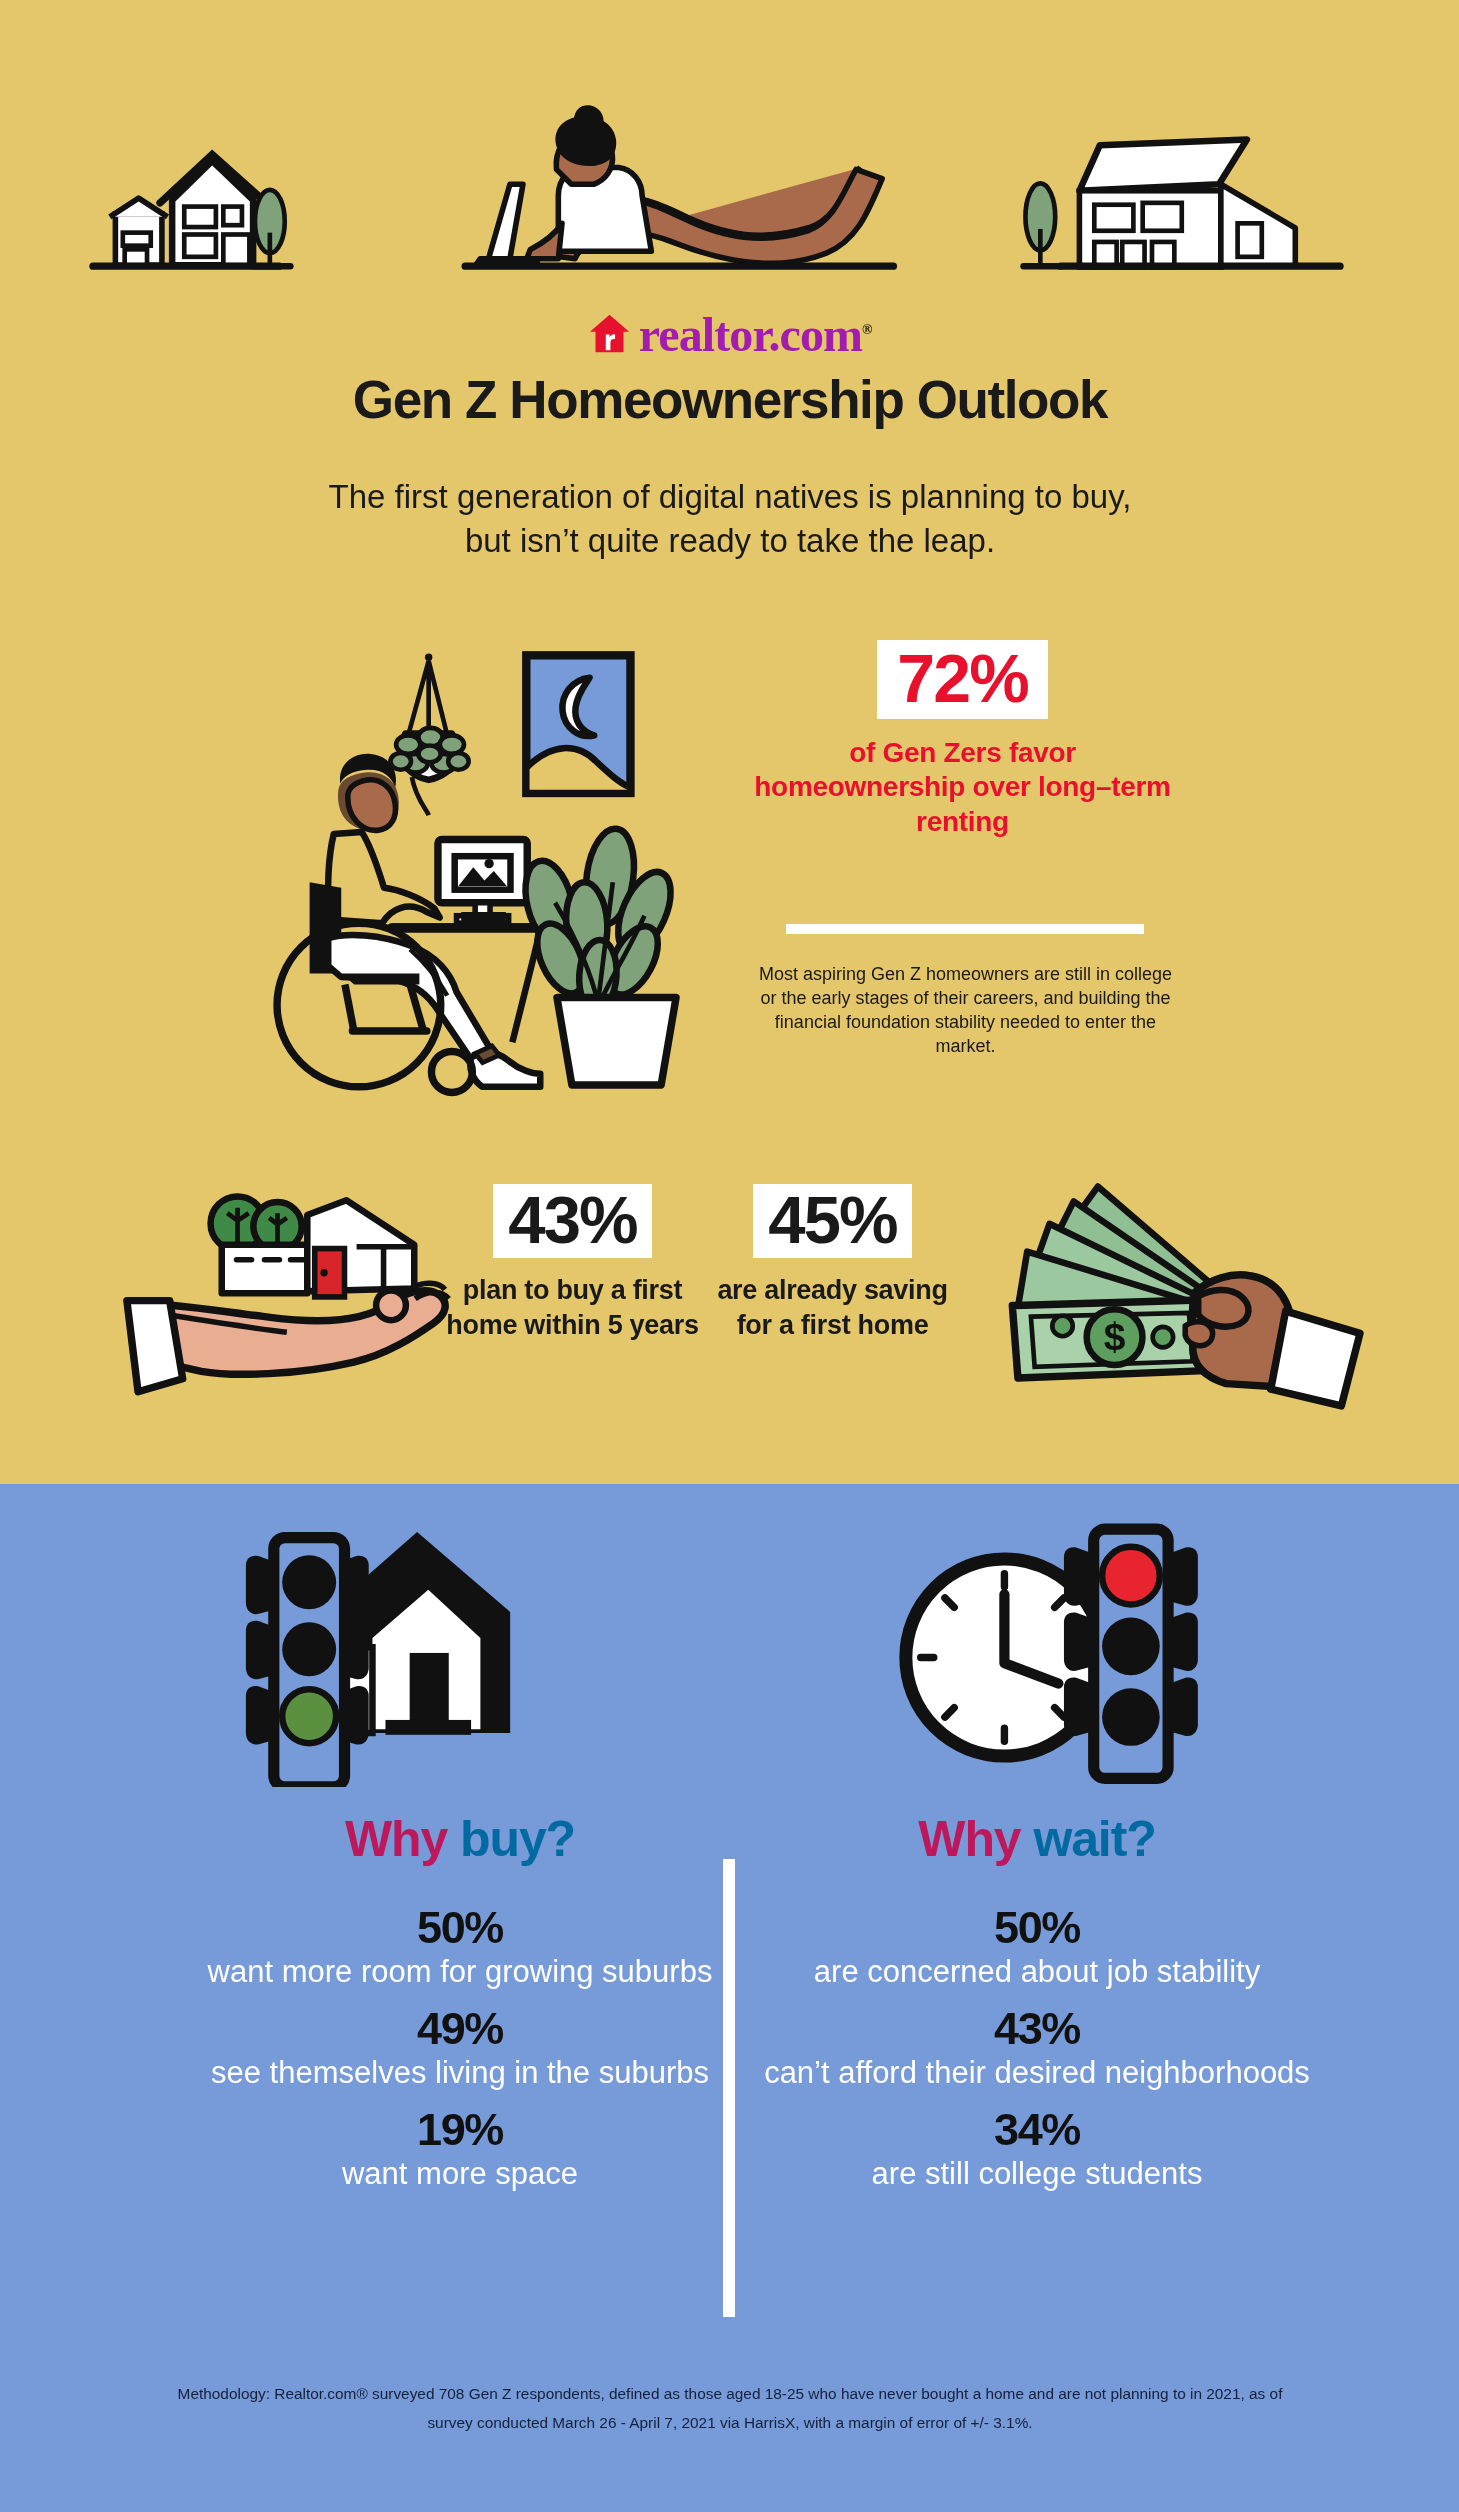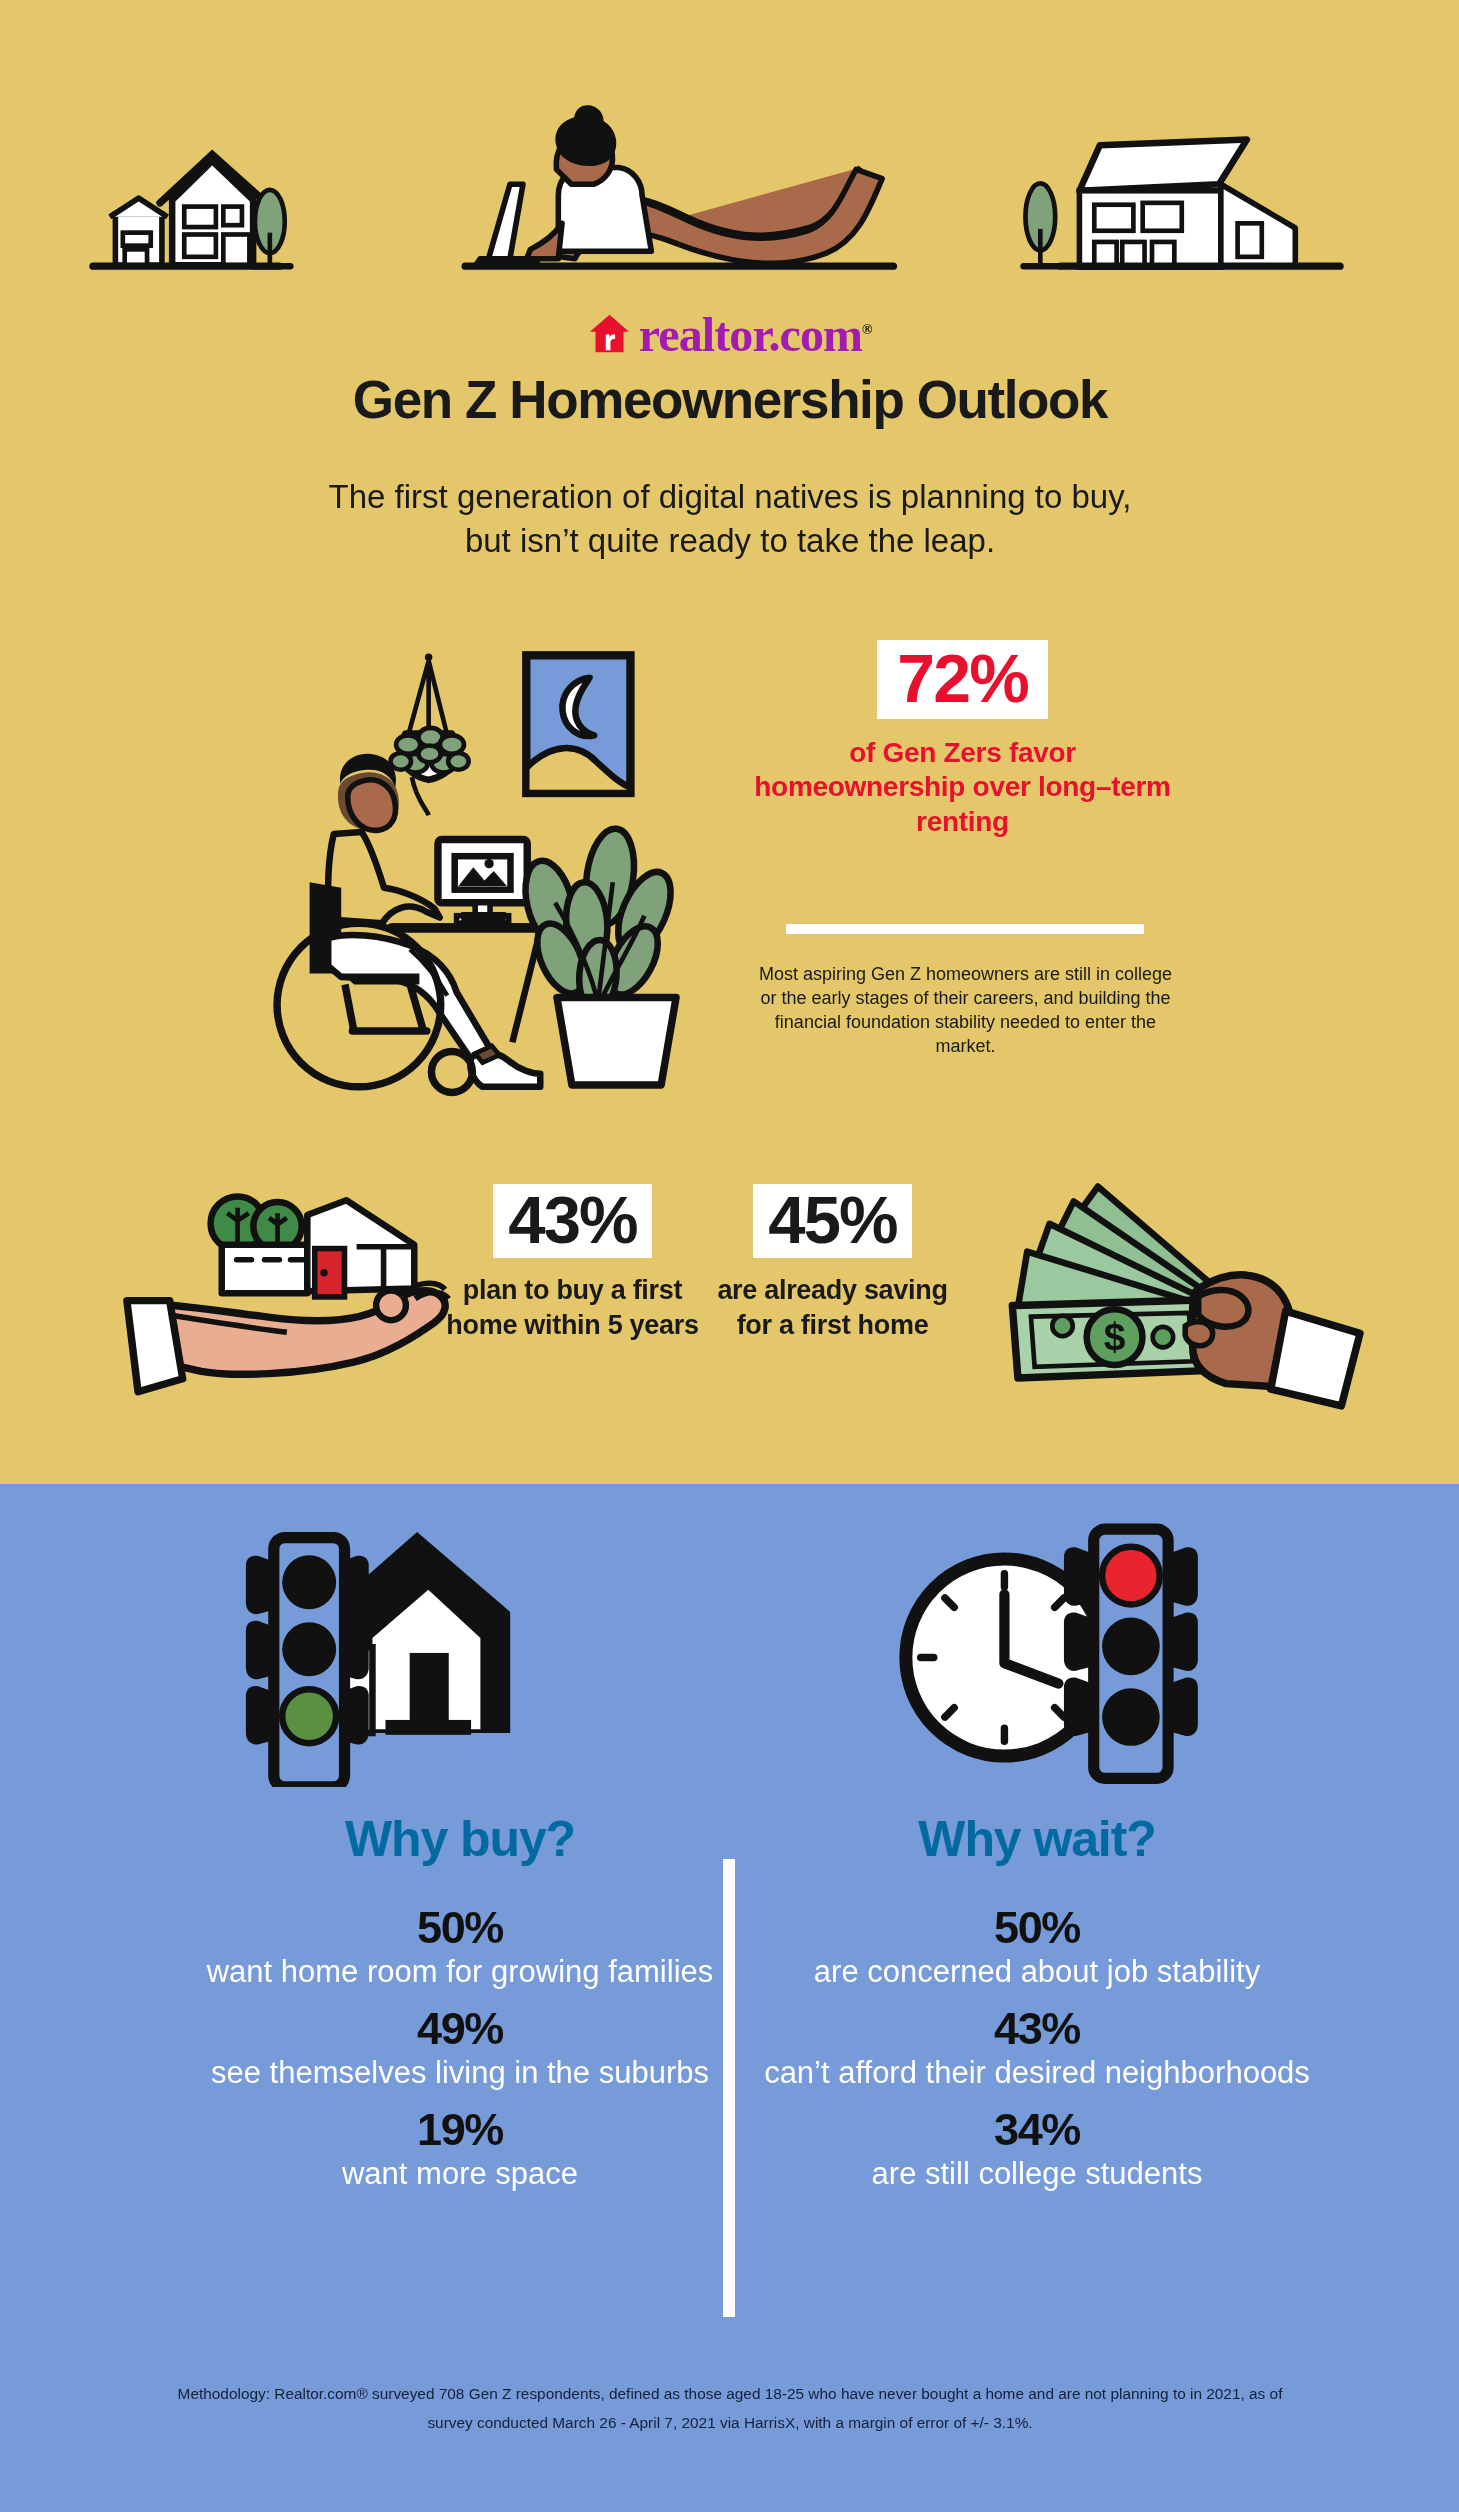--- a/index.html
+++ b/index.html
@@ -98,21 +98,21 @@
   
   .tl-house-illo { position:absolute; top:1517px; left:231px; width:335px; height:270px; }
   .clock-tl-illo { position:absolute; top:1505px; left:889px; width:335px; height:279px; }
 
   .col-head {
     position:absolute; top:1814px; width:558px; text-align:center;
     font-size:50px; font-weight:800; letter-spacing:-1.1px; line-height:1;
   }
   .col-head.left { left:181px; }
   .col-head.right { left:758px; }
-  .hw-white { color:#0369a1; }
+  .hw-white { color:#be185d; }
   .hw-black { color:#0369a1; }
 
   .col-body { position:absolute; top:1903px; width:558px; text-align:center; }
   .col-body.left { left:181px; }
   .col-body.right { left:758px; }
 
   .fact-num {
     font-size:45px; font-weight:800; color:#111111; letter-spacing:-1.4px;
     line-height:1.12; display:block;
   }
@@ -431,21 +431,21 @@
 
   <div class="v-divider"></div>
 
   <div class="col-head left">
     <span class="hw-white">Why </span>
     <span class="hw-black">buy?</span>
   </div>
   <div class="col-body left">
     <div class="fact-block">
       <span class="fact-num">50%</span>
-      <span class="fact-txt">want home room for growing families</span>
+      <span class="fact-txt">want more room for growing suburbs</span>
     </div>
     <div class="fact-block">
       <span class="fact-num">49%</span>
       <span class="fact-txt">see themselves living in the suburbs</span>
     </div>
     <div class="fact-block">
       <span class="fact-num">19%</span>
       <span class="fact-txt">want more space</span>
     </div>
   </div>

